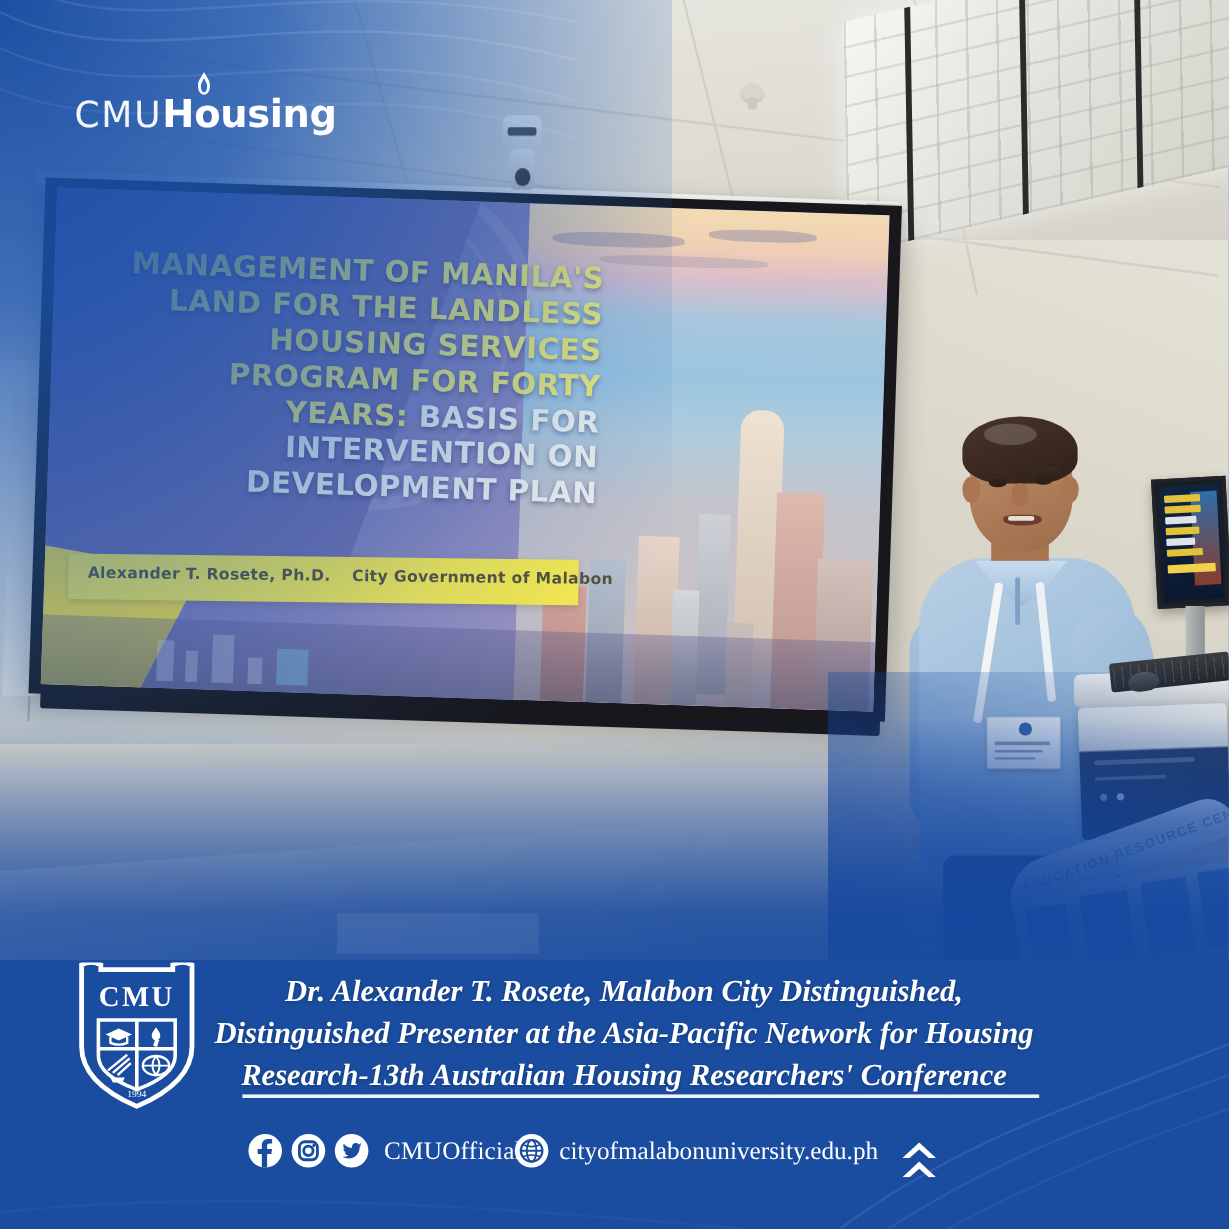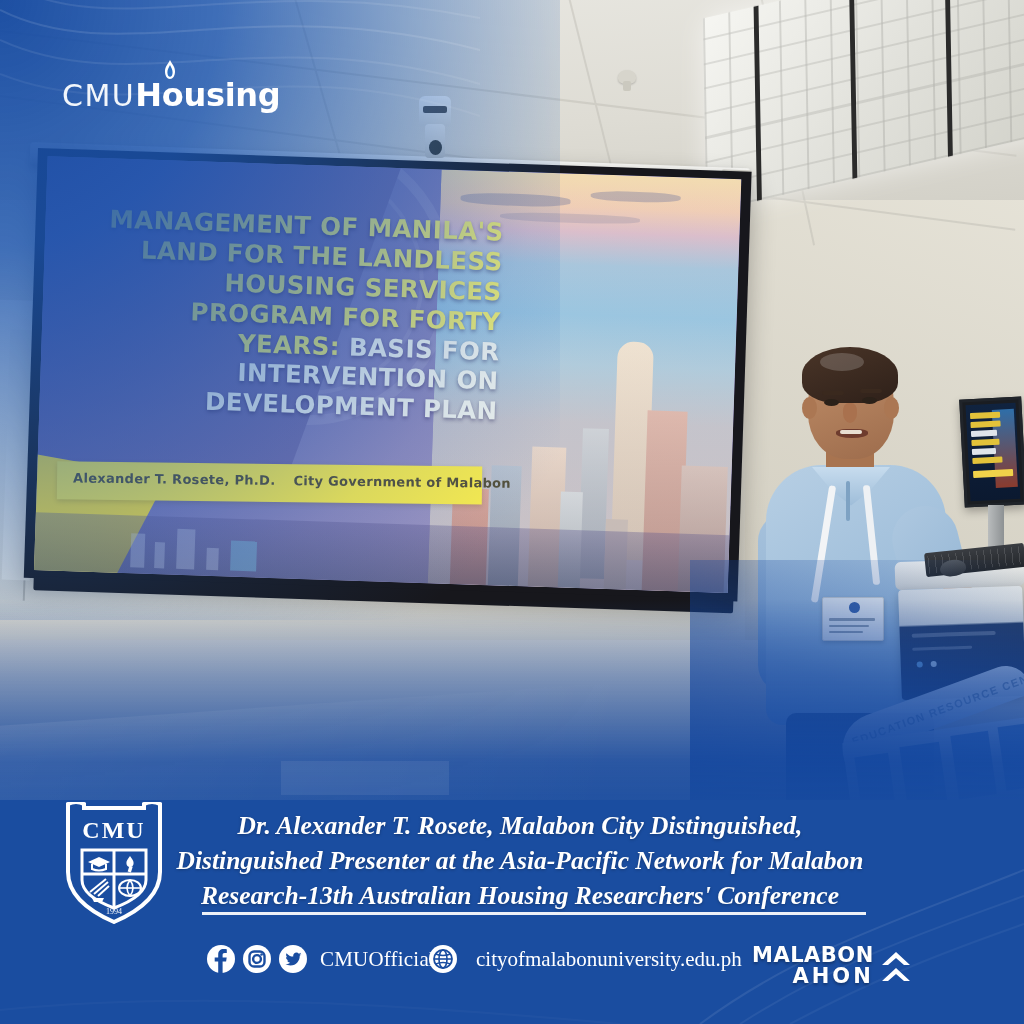--- a/index.html
+++ b/index.html
@@ -275,21 +275,21 @@
 
   
   .shield { position:absolute; left:58px; top:802px; width:112px; height:122px; }
 
   
   .footer-row { position:absolute; left:0; top:944px; width:1024px; height:54px; }
   .soc { position:absolute; left:206px; top:0px; display:flex; align-items:center; gap:6px; }
   .soc-ic { width:30px; height:30px; }
   .soc-label { margin-left:6px; color:#fff; font-family:"Liberation Serif", serif;
      font-size:21px; letter-spacing:.2px; }
-  .web { position:absolute; left:428px; top:0px; display:flex; align-items:center; gap:18px; }
+  .web { position:absolute; left:428px; top:0px; display:flex; align-items:center; gap:8px; }
   .web-label { color:#fff; font-family:"Liberation Serif", serif; font-size:21px; }
 
   .malabon { position:absolute; left:752px; top:940px; width:160px; height:52px;
      display:flex; align-items:center; gap:8px; }
   .mal-txt { color:#ffffff; font-family:"DejaVu Sans", sans-serif; font-weight:800;
      font-size:21px; line-height:1.0; letter-spacing:.5px; text-align:right;
      text-shadow:0 2px 3px rgba(0,0,0,.3); }
   .mal-txt .l2 { letter-spacing:3px; }
   .chev-wrap { display:flex; flex-direction:column; gap:3px; }
 </style>
@@ -481,21 +481,21 @@
     <span class="cmu">CMU</span>
     <span class="sul">Housing</span>
     <svg class="flame" viewBox="0 0 16 22">
       <path d="M8,0 C10.5,5 13,6.5 13,11.5 C13,16 10.8,19 8,19 C5.2,19 3,16 3,11.5 C3,6.5 5.5,5 8,0 Z" fill="#ffffff"></path>
       <path d="M8,5 C9.4,8 10.6,9.6 10.6,12.4 C10.6,15 9.4,16.8 8,16.8 C6.6,16.8 5.4,15 5.4,12.4 C5.4,9.6 6.6,8 8,5 Z" fill="#2e6fc0"></path>
     </svg>
   </div>
 
   <div class="caption">
     <span>Dr. Alexander T. Rosete, Malabon City Distinguished,</span>
-    <span>Distinguished Presenter at the Asia-Pacific Network for Malabon</span>
+    <span>Distinguished Presenter at the Asia-Pacific Network for Housing</span>
     <span>Research-13th Australian Housing Researchers' Conference</span>
   </div>
   <div class="cap-rule"></div>
 
   <svg class="shield" viewBox="0 0 112 122">
     <path d="M10,6 L10,2 Q18,-2 26,2 L26,6 L86,6 L86,2 Q94,-2 102,2 L102,6
              L102,70 Q102,100 56,120 Q10,100 10,70 Z" fill="none" stroke="#ffffff" stroke-width="4"></path>
     <text x="56" y="36" text-anchor="middle" fill="#ffffff" font-family="Liberation Serif, serif" font-size="24" font-weight="700" letter-spacing="2">CMU</text>
 
     <path d="M24,48 L88,48 L88,78 Q88,94 56,106 Q24,94 24,78 Z" fill="none" stroke="#ffffff" stroke-width="3"></path>
@@ -563,24 +563,20 @@
         <ellipse cx="15" cy="15" rx="4" ry="9" fill="none" stroke="#1a4da0" stroke-width="1.6"></ellipse>
         <line x1="6" y1="15" x2="24" y2="15" stroke="#1a4da0" stroke-width="1.6"></line>
         <path d="M7.6,10 Q15,13 22.4,10" fill="none" stroke="#1a4da0" stroke-width="1.4"></path>
         <path d="M7.6,20 Q15,17 22.4,20" fill="none" stroke="#1a4da0" stroke-width="1.4"></path>
       </svg>
       <span class="web-label">cityofmalabonuniversity.edu.ph</span>
     </div>
   </div>
 
   <div class="malabon">
-    <div class="mal-txt">
-      <div>MALABON</div>
-      <div class="l2">AHON</div>
-    </div>
     <div class="chev-wrap">
       <svg width="28" height="13" viewBox="0 0 28 13">
           <path d="M0,13 L14,0 L28,13 L22,13 L14,6 L6,13 Z" fill="#ffffff"></path>
         </svg>
       <svg width="28" height="13" viewBox="0 0 28 13">
           <path d="M0,13 L14,0 L28,13 L22,13 L14,6 L6,13 Z" fill="#ffffff"></path>
         </svg>
     </div>
   </div>
 

